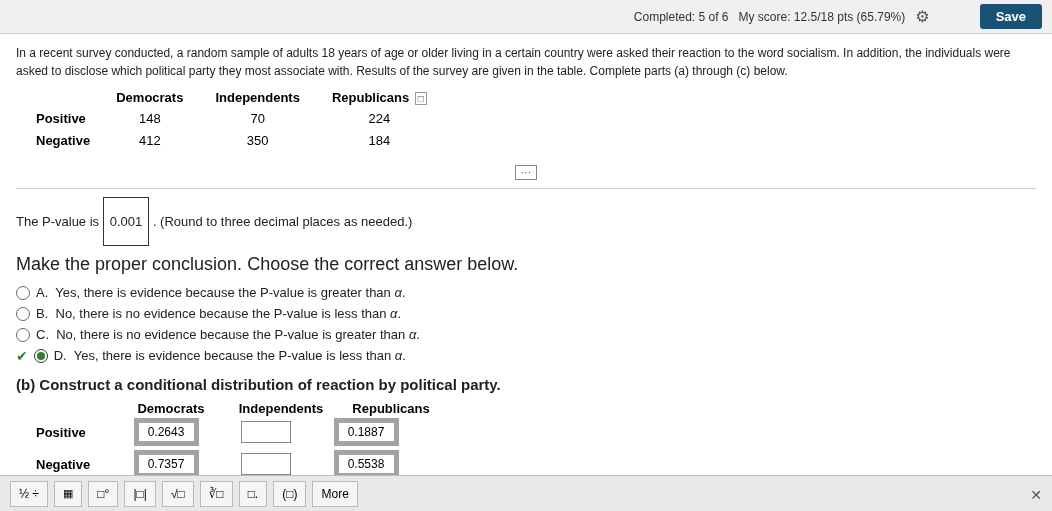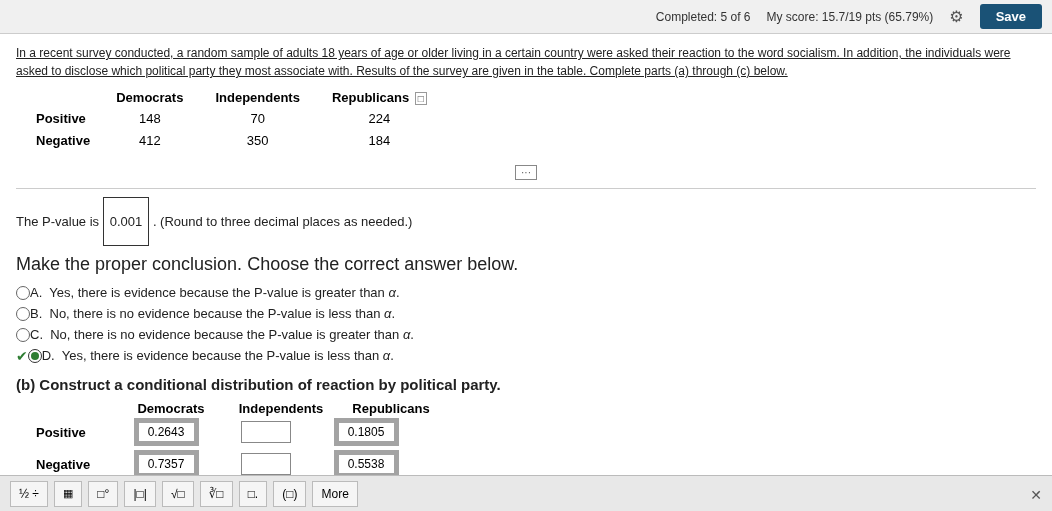--- a/index.html
+++ b/index.html
@@ -12,21 +12,21 @@
       overflow: hidden;
     }
 
     .top-bar {
       background: #f0f0f0;
       display: flex;
       align-items: center;
       justify-content: flex-end;
       padding: 4px 10px;
       border-bottom: 1px solid #ccc;
-      gap: 16px;
+      gap: 10px;
     }
 
     .completed-text {
       font-size: 12px;
       color: #333;
     }
 
     .gear-icon {
       font-size: 16px;
       color: #555;
@@ -35,34 +35,34 @@
 
     .save-btn {
       background: #1a5276;
       color: white;
       border: none;
       padding: 5px 16px;
       font-size: 13px;
       font-weight: bold;
       cursor: pointer;
       border-radius: 3px;
+      margin-left: 40px;
     }
 
     .content-area {
       background: white;
       margin: 0;
       padding: 10px 16px 10px 16px;
     }
 
     .problem-text {
       font-size: 12px;
       color: #222;
       line-height: 1.5;
       margin-bottom: 8px;
-      text-decoration: underline;
     }
 
     .table-section {
       display: flex;
       gap: 0;
       margin-left: 20px;
       margin-bottom: 10px;
     }
 
     .row-labels {
@@ -136,20 +136,21 @@
     }
 
     .options-list {
       list-style: none;
       margin-bottom: 12px;
     }
 
     .option-item {
       display: flex;
       align-items: flex-start;
+      gap: 6px;
       font-size: 13px;
       color: #222;
       margin-bottom: 6px;
       cursor: pointer;
     }
 
     .option-radio {
       width: 14px;
       height: 14px;
       border: 1.5px solid #666;
@@ -295,21 +296,21 @@
 
     .alpha-text {
       font-style: italic;
     }
   </style>
 </head>
 <body>
 
 <div class="top-bar">
   <span class="completed-text">Completed: 5 of 6</span>
-  <span class="completed-text">My score: 15.7/19 pts (65.79%)</span>
+  <span class="completed-text">My score: 12.5/18 pts (65.79%)</span>
   <span class="gear-icon">⚙</span>
   <button class="save-btn">Save</button>
 </div>
 
 <div class="content-area">
 
   <p class="problem-text">In a recent survey conducted, a random sample of adults 18 years of age or older living in a certain country were asked their reaction to the word socialism. In addition, the individuals were asked to disclose which political party they most associate with. Results of the survey are given in the table. Complete parts (a) through (c) below.</p>
 
   <div class="table-section">
     <div class="row-labels">
@@ -389,21 +390,21 @@
 
     <div class="data-row">
       <div class="row-label-b">Positive</div>
       <div class="cell-input">
         <span class="input-box">0.2643</span>
       </div>
       <div class="cell-input" style="display:flex; justify-content:center;">
         <span class="input-box-empty"></span>
       </div>
       <div class="cell-input">
-        <span class="input-box">0.1805</span>
+        <span class="input-box">0.1887</span>
       </div>
     </div>
 
     <div class="data-row">
       <div class="row-label-b">Negative</div>
       <div class="cell-input">
         <span class="input-box">0.7357</span>
       </div>
       <div class="cell-input" style="display:flex; justify-content:center;">
         <span class="input-box-empty"></span>

